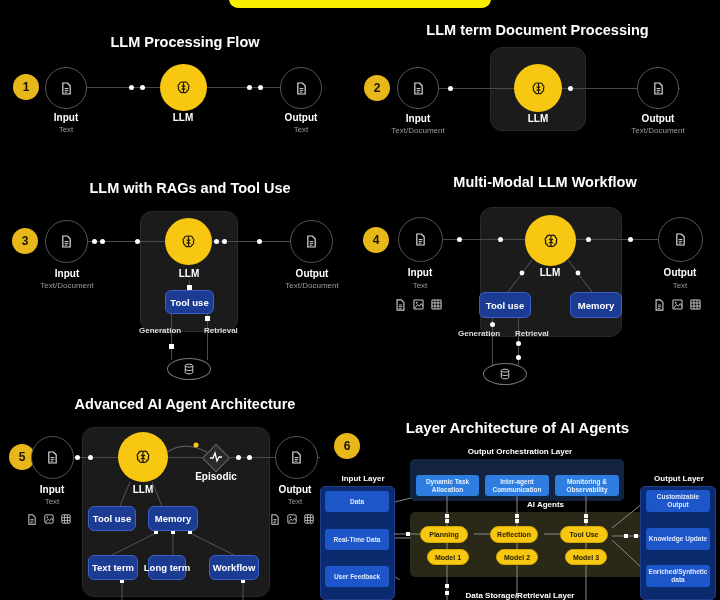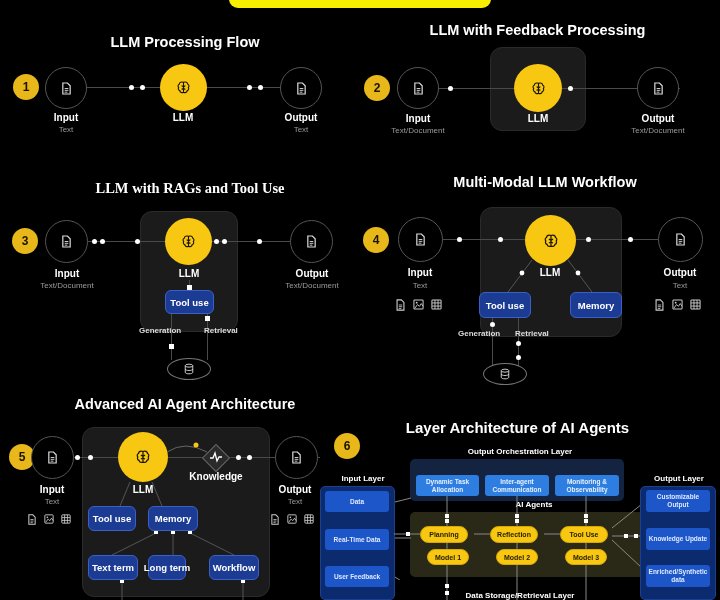--- a/index.html
+++ b/index.html
@@ -78,21 +78,21 @@
     <svg width="11" height="13">
       <use href="#i-doc"></use>
     </svg>
   </div>
 <div class="abs lbl" style="left:36px;top:112px;width:60px;">Input</div>
 <div class="abs sub" style="left:36px;top:125px;width:60px;">Text</div>
 <div class="abs lbl" style="left:153px;top:112px;width:60px;">LLM</div>
 <div class="abs lbl" style="left:271px;top:112px;width:60px;">Output</div>
 <div class="abs sub" style="left:271px;top:125px;width:60px;">Text</div>
 
-<div class="abs title" style="left:400px;top:22px;width:275px;">LLM with Feedback Processing</div>
+<div class="abs title" style="left:400px;top:22px;width:275px;">LLM term Document Processing</div>
 <div class="abs panel" style="left:490px;top:47px;width:96px;height:84px;"></div>
 <div class="abs line" style="left:420px;top:88px;width:260px;height:1px;"></div>
 <div class="abs badge" style="left:364px;top:75px;">2</div>
 <div class="abs ring" style="left:397px;top:67px;width:42px;height:42px;color:#ddd;">
     <svg width="11" height="13">
       <use href="#i-doc"></use>
     </svg>
   </div>
 <div class="abs dot" style="left:448px;top:86px;"></div>
 <div class="abs llm" style="left:514px;top:64px;width:48px;height:48px;">
@@ -105,21 +105,21 @@
     <svg width="11" height="13">
       <use href="#i-doc"></use>
     </svg>
   </div>
 <div class="abs lbl" style="left:388px;top:113px;width:60px;">Input</div>
 <div class="abs sub" style="left:378px;top:126px;width:80px;">Text/Document</div>
 <div class="abs lbl" style="left:508px;top:113px;width:60px;">LLM</div>
 <div class="abs lbl" style="left:628px;top:113px;width:60px;">Output</div>
 <div class="abs sub" style="left:618px;top:126px;width:80px;">Text/Document</div>
 
-<div class="abs title" style="left:70px;top:180px;width:240px;font-family:Liberation Serif, serif;">LLM with RAGs and Tool Use</div>
+<div class="abs title" style="left:70px;top:180px;width:240px;">LLM with RAGs and Tool Use</div>
 <div class="abs panel" style="left:140px;top:211px;width:98px;height:121px;"></div>
 <div class="abs line" style="left:60px;top:241px;width:260px;height:1px;"></div>
 <div class="abs badge" style="left:12px;top:228px;">3</div>
 <div class="abs ring" style="left:45px;top:220px;width:43px;height:43px;color:#ddd;">
     <svg width="11" height="13">
       <use href="#i-doc"></use>
     </svg>
   </div>
 <div class="abs dot" style="left:92px;top:239px;"></div>
 <div class="abs dot" style="left:100px;top:239px;"></div>
@@ -245,21 +245,21 @@
     </svg>
   </div>
 <svg class="abs" style="left:165px;top:440px;" width="50" height="20">
   <path d="M2 12 Q 20 0 42 12" fill="none" stroke="#666" stroke-width="1"></path>
   <circle cx="31" cy="5" r="2.5" fill="#f7c712"></circle>
 </svg>
 <div class="abs diamond" style="left:206px;top:448px;"></div>
 <svg class="abs" style="left:209px;top:451px;" width="14" height="12" viewBox="0 0 14 12">
     <path d="M1 7h3l2-5 2 8 2-4h3" fill="none" stroke="#fff" stroke-width="1.3"></path>
   </svg>
-<div class="abs lbl" style="left:186px;top:471px;width:60px;">Knowledge</div>
+<div class="abs lbl" style="left:186px;top:471px;width:60px;">Episodic</div>
 <div class="abs dot" style="left:236px;top:455px;"></div>
 <div class="abs dot" style="left:247px;top:455px;"></div>
 <div class="abs ring" style="left:275px;top:436px;width:43px;height:43px;color:#ddd;">
     <svg width="11" height="13">
       <use href="#i-doc"></use>
     </svg>
   </div>
 <div class="abs lbl" style="left:22px;top:484px;width:60px;">Input</div>
 <div class="abs sub" style="left:22px;top:497px;width:60px;">Text</div>
 <div class="abs lbl" style="left:113px;top:484px;width:60px;">LLM</div>
@@ -315,21 +315,21 @@
 <div class="abs lblue" style="left:325px;top:491px;width:64px;height:21px;">Data</div>
 <div class="abs lblue" style="left:325px;top:529px;width:64px;height:21px;">Real-Time Data</div>
 <div class="abs lblue" style="left:325px;top:566px;width:64px;height:21px;">User Feedback</div>
 
 <div class="abs layer-title" style="left:440px;top:447px;width:160px;">Output Orchestration Layer</div>
 <div class="abs" style="left:410px;top:459px;width:214px;height:42px;background:#132340;border-radius:5px;"></div>
 <div class="abs lightblue" style="left:416px;top:475px;width:63px;height:21px;">Dynamic Task Allocation</div>
 <div class="abs lightblue" style="left:485px;top:475px;width:64px;height:21px;">Inter-agent Communication</div>
 <div class="abs lightblue" style="left:555px;top:475px;width:64px;height:21px;">Monitoring &amp; Observability</div>
 
-<div class="abs layer-title" style="left:504px;top:500px;width:60px;">AI Agents</div>
+<div class="abs layer-title" style="left:504px;top:500px;width:60px;text-align:right;">AI Agents</div>
 <div class="abs" style="left:410px;top:512px;width:240px;height:65px;background:#2a2918;border-radius:5px;"></div>
 
 <svg class="abs" style="left:390px;top:496px;" width="260" height="104">
   <line x1="57" y1="0" x2="57" y2="104" stroke="#888"></line>
   <line x1="127" y1="0" x2="127" y2="104" stroke="#888"></line>
   <line x1="196" y1="0" x2="196" y2="104" stroke="#888"></line>
   <line x1="4" y1="38" x2="30" y2="38" stroke="#888"></line>
   <line x1="84" y1="38" x2="100" y2="38" stroke="#888"></line>
   <line x1="154" y1="38" x2="170" y2="38" stroke="#888"></line>
   <rect x="55" y="18" width="4" height="4" fill="#fff"></rect>

